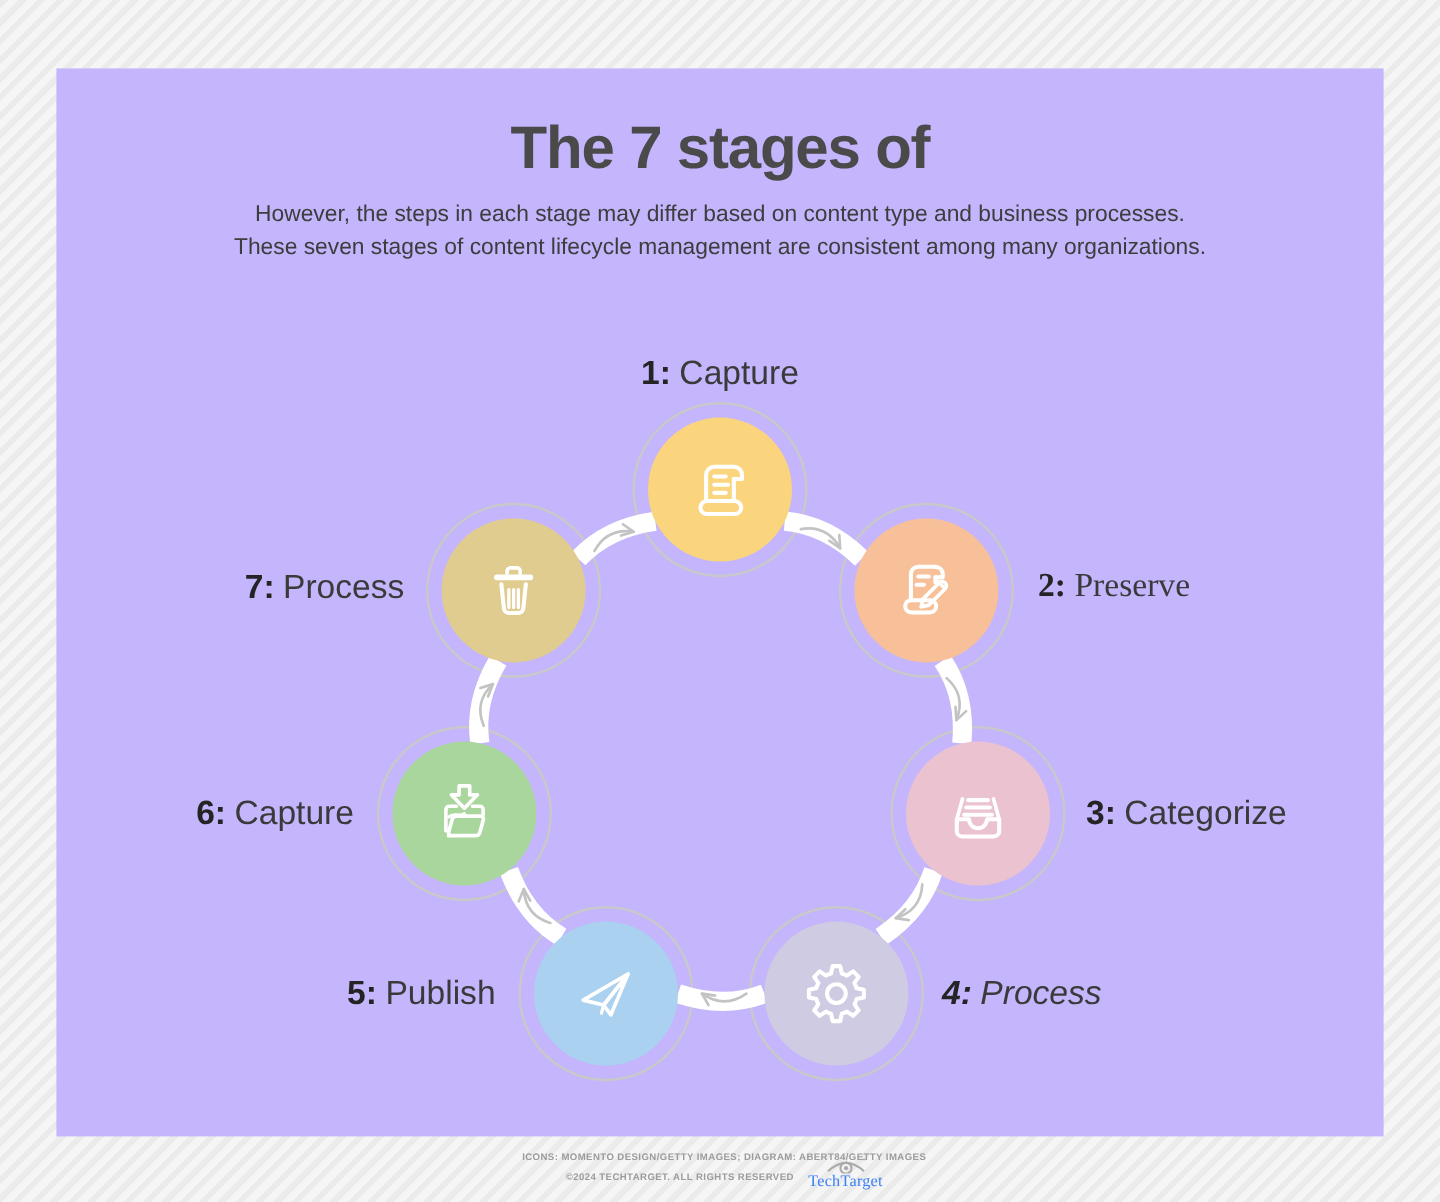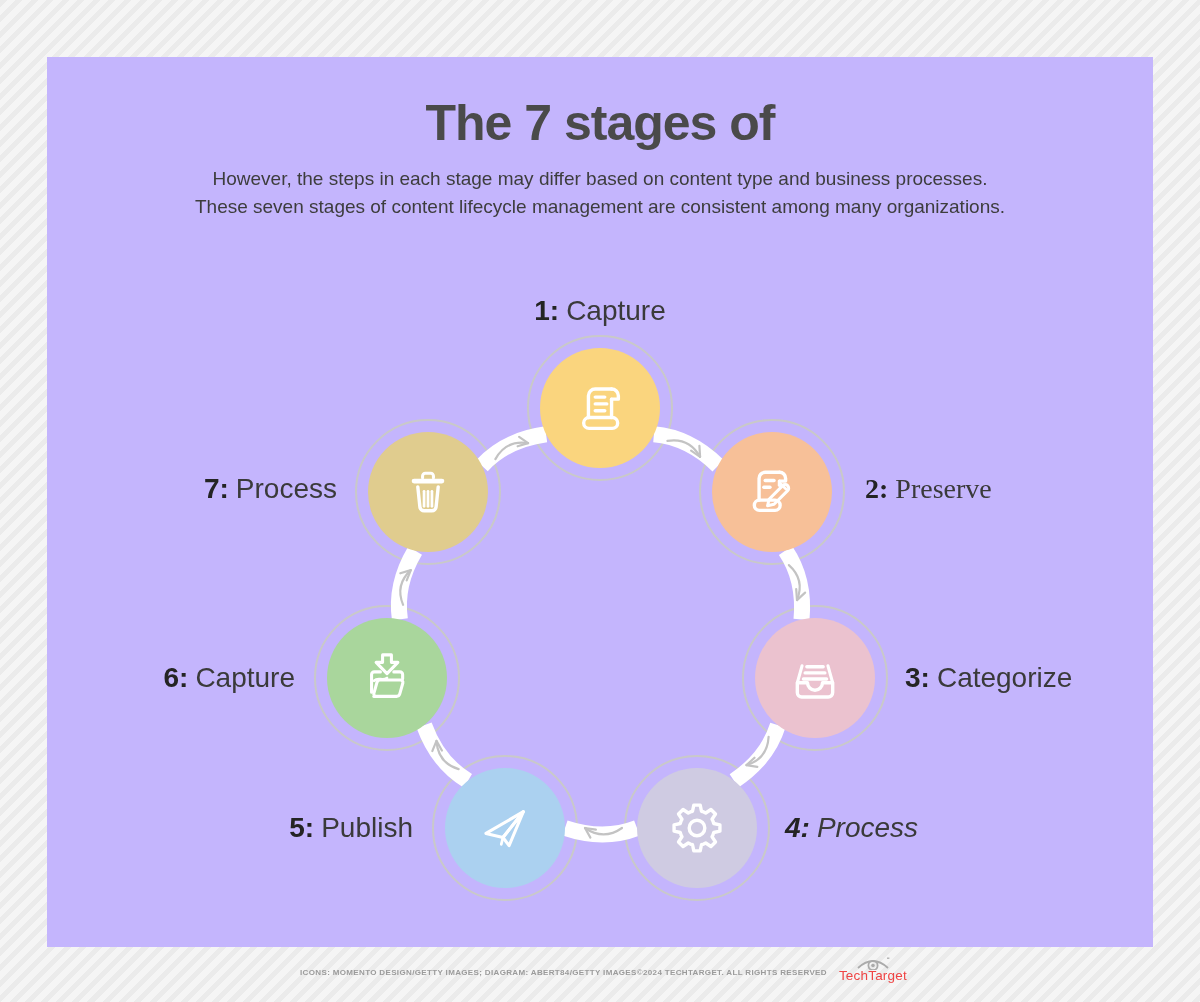--- a/index.html
+++ b/index.html
@@ -10,25 +10,25 @@
   }
   .card{position:absolute;left:47px;top:57px;width:1106px;height:890px;background:#c4b5fd;}
   .title{margin:0;padding-top:38px;text-align:center;font-size:50px;line-height:57px;
          font-weight:700;color:#4a4a4a;letter-spacing:-1px;}
   .subtitle{margin-top:13px;text-align:center;font-size:19px;line-height:28px;color:#3d3d3d;}
   .diagram{position:absolute;left:0;top:0;width:1106px;height:890px;}
   .diagram svg{position:absolute;left:0;top:0;}
   .stage-label{position:absolute;font-size:28px;color:#3a3a3a;white-space:nowrap;line-height:26px;}
   .stage-label b{color:#242424;font-weight:700;margin-right:7px;}
   .footer{position:absolute;left:47px;right:40px;top:952px;height:40px;
-          display:flex;justify-content:center;align-items:center;}
+          display:flex;justify-content:flex-end;align-items:center;flex-direction:column;}
   .credits,.copyright{font-size:8px;font-weight:700;letter-spacing:.35px;color:#9b9b9b;}
   .footer-right{display:flex;align-items:center;gap:12px;}
   .brand{display:flex;flex-direction:column;align-items:center;margin-top:-6px;}
-  .brand-text{font-size:13.5px;color:#ef4444;letter-spacing:.2px;margin-top:-2px;}
+  .brand-text{font-size:13.5px;color:#3b82f6;letter-spacing:.2px;margin-top:-2px;font-family:Liberation Serif, serif;}
 </style>
 </head>
 <body>
 
 <div class="page">
   <div class="card">
     <div class="title">
       <div>The 7 stages of</div>
     </div>
     <div class="subtitle">

